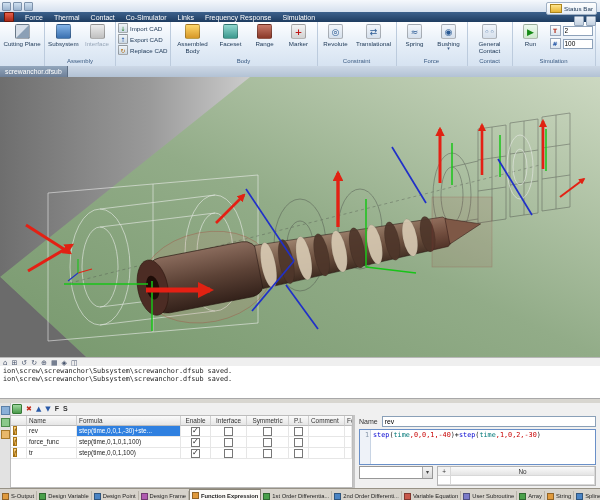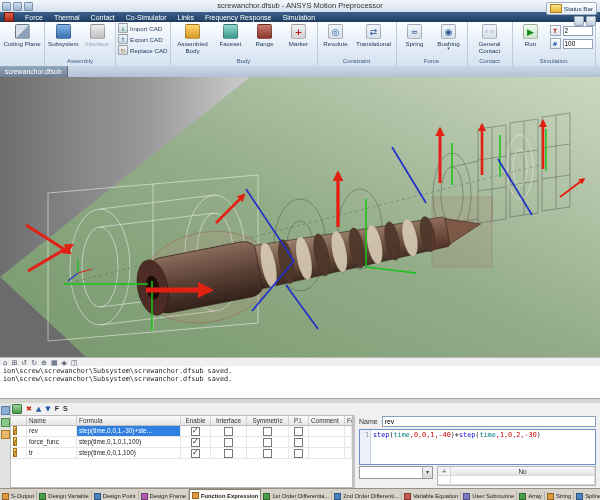--- a/index.html
+++ b/index.html
@@ -142,21 +142,20 @@
 </style>
 </head>
 <body>
 
 <div class="titlebar">
   <span class="qat">
     <i class="qic"></i>
     <i class="qic"></i>
     <i class="qic"></i>
   </span>
-  <span>screwanchor.dfsub - ANSYS Motion Preprocessor</span>
 </div>
 
 <div class="menubar">
   <span class="appic"></span>
   <span class="mitem">Force</span>
   <span class="mitem">Thermal</span>
   <span class="mitem">Contact</span>
   <span class="mitem">Co-Simulator</span>
   <span class="mitem">Links</span>
   <span class="mitem">Frequency Response</span>

